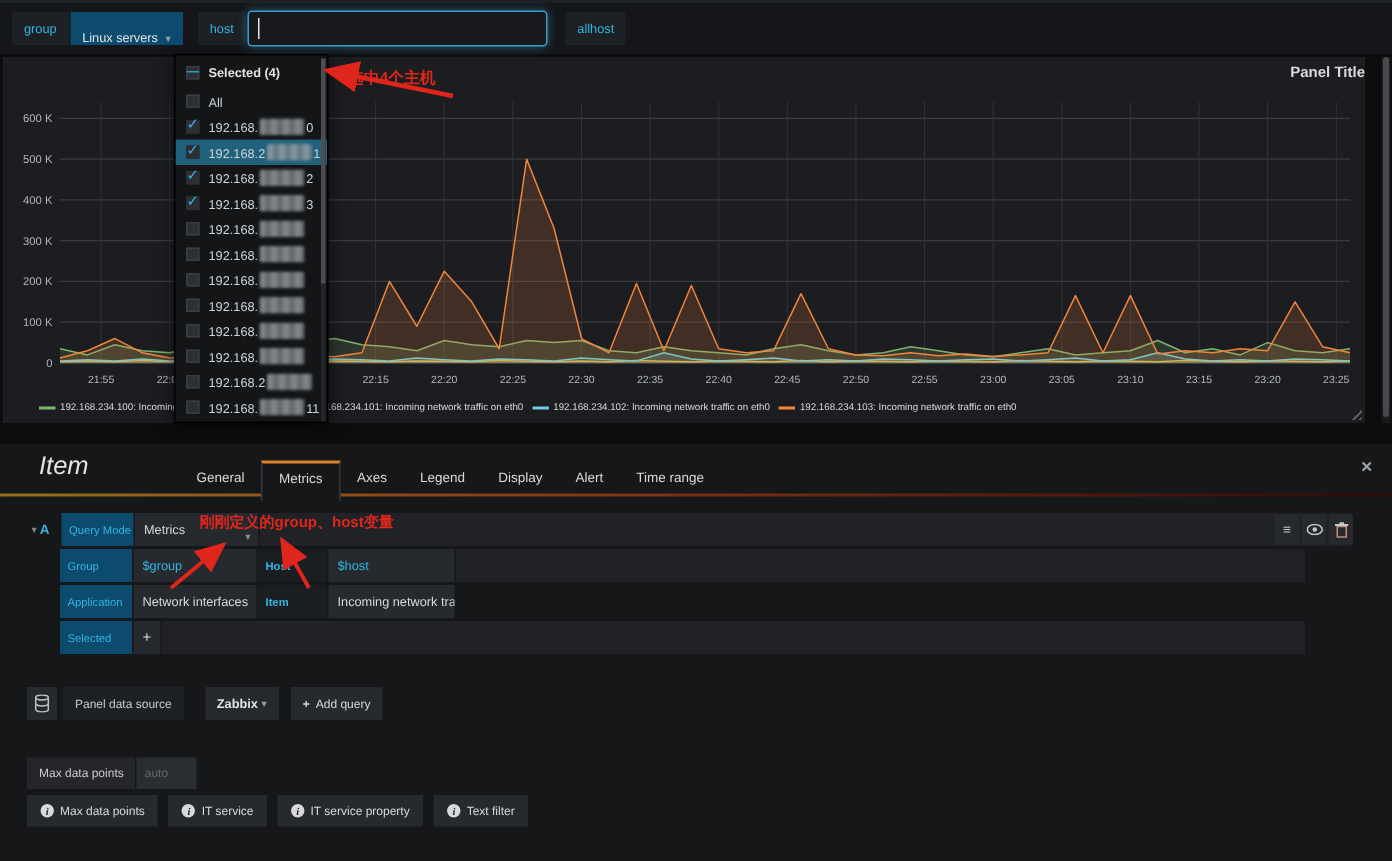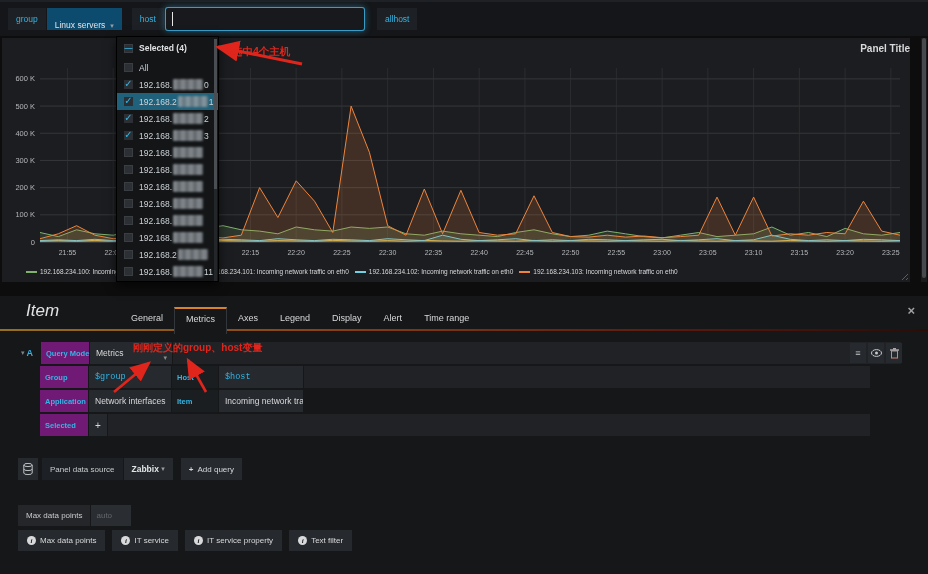--- a/index.html
+++ b/index.html
@@ -68,36 +68,36 @@
   .tab.active { background:#161719; border:1px solid #33363a; border-top:2px solid #d9822b; border-bottom:none;
     padding-bottom:10px; margin-bottom:-5px; z-index:2; position:relative; }
   .ed-close { position:absolute; right:13px; top:8px; color:#9fa2a5; font-size:13px; font-weight:bold; cursor:pointer; line-height:1; }
   .ed-sep { position:absolute; left:0; top:33px; width:100%; height:2px;
     background:linear-gradient(90deg,#96701f 0%,#8a4016 35%,#57180e 75%,#2a0d08 100%); }
 
   .qrow { position:absolute; height:22px; display:flex; }
   .qrow > div { margin-right:1px; display:flex; align-items:center; }
   .qref { width:18px; font-size:9px; color:#33b5e5; font-weight:bold; gap:2px; justify-content:center; cursor:pointer; }
   .qref .c { color:#808386; font-size:7px; }
-  .qlabel { width:48px; background:#701a75; color:#33b5e5; font-size:7.5px; font-weight:bold; padding-left:5px; white-space:nowrap; }
+  .qlabel { width:48px; background:#0c4a6e; color:#33b5e5; font-size:7.5px; font-weight:normal; padding-left:5px; white-space:nowrap; }
   .qlabel2 { width:46px; background:#1b1e21; color:#33b5e5; font-size:7.5px; font-weight:bold; padding-left:5px; }
   .qvalue { width:82px; background:#26292e; color:#d8d9da; font-size:8.5px; padding-left:6px; position:relative; cursor:pointer; }
   .qvalue2 { width:84px; background:#26292e; font-size:8.5px; padding-left:6px; cursor:pointer; }
-  .cyan { color:#33b5e5;font-family:Liberation Mono, monospace; }
+  .cyan { color:#33b5e5; }
   .white { color:#d8d9da; }
   .qvalue .vcaret { position:absolute; right:5px; bottom:2px; color:#8a8d90; font-size:7px; }
   .qfill { flex:1; background:#202226; }
   .qplus { width:18px; background:#26292e; color:#d8d9da; justify-content:center; font-size:10px; cursor:pointer; }
   .opts { font-size:7.5px; color:#9fa2a5; font-weight:bold; padding-left:7px; cursor:pointer; }
   .qicons { position:absolute; left:850px; top:343px; display:flex; gap:2px; z-index:3; }
   .qicon { width:16px; height:20px; background:#26292e; display:flex; align-items:center; justify-content:center; cursor:pointer; color:#c7c9cb; font-size:9px; }
 
   .dsrow { position:absolute; left:18px; top:458px; display:flex; align-items:center; }
   .dbicon { width:20px; height:22px; background:#26292e; display:flex; align-items:center; justify-content:center; margin-right:4px; cursor:pointer; }
-  .ds-label { height:22px; display:inline-flex; align-items:center; background:#1d2024; color:#c9cbcd; font-size:8px; padding:0 8px; margin-right:1px; }
+  .ds-label { height:22px; display:inline-flex; align-items:center; background:#1d2024; color:#c9cbcd; font-size:8px; padding:0 8px; margin-right:14px; }
   .ds-value { height:22px; display:inline-flex; align-items:center; background:#26292e; color:#e3e4e6; font-size:8.5px; font-weight:bold; padding:0 8px; margin-right:8px; cursor:pointer; }
   .ds-add { height:22px; display:inline-flex; align-items:center; background:#26292e; color:#d8d9da; font-size:8px; padding:0 8px; gap:4px; cursor:pointer; }
 
   .mdprow { position:absolute; left:18px; top:505px; display:flex; align-items:center; }
   .mdp-label { height:21px; display:inline-flex; align-items:center; background:#24262a; color:#c9cbcd; font-size:8px; padding:0 8px; margin-right:1px; }
   .mdp-input { width:40px; height:21px; background:#2a2d31; border:none; color:#d8d9da; font-size:8px; padding:0 5px; }
   .mdp-input::placeholder { color:#64686c; }
 
   .btnrow { position:absolute; left:18px; top:530px; display:flex; gap:7px; }
   .info-btn { height:21px; display:inline-flex; align-items:center; gap:4px; background:#26292e;

